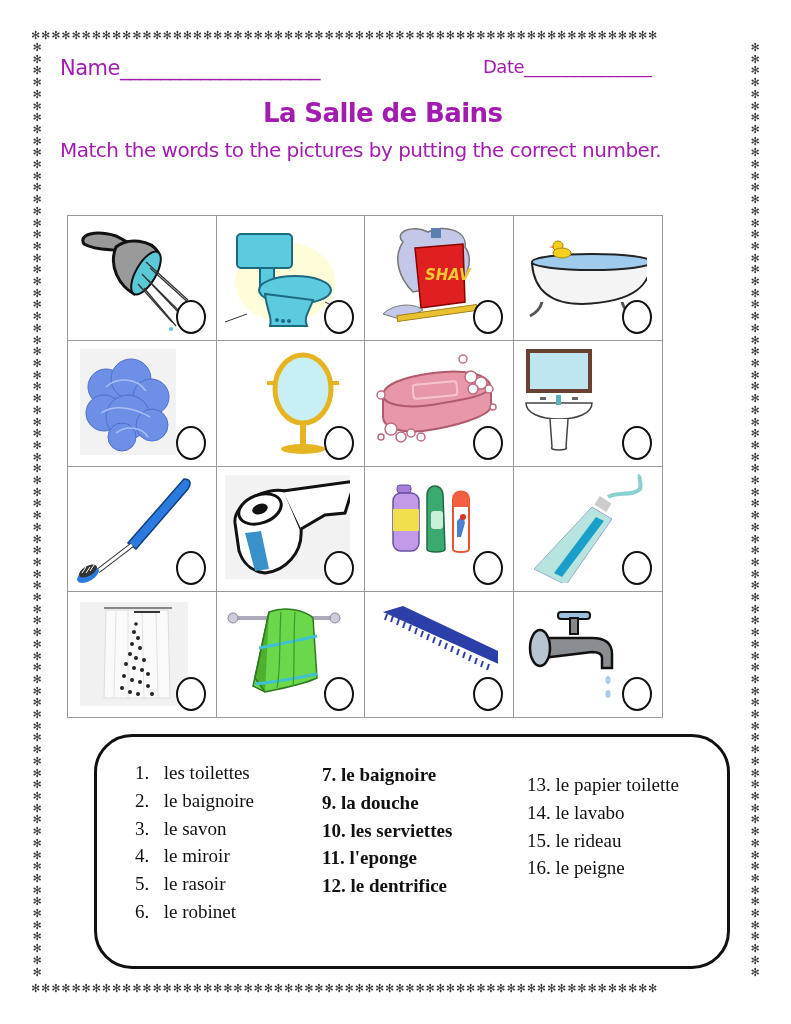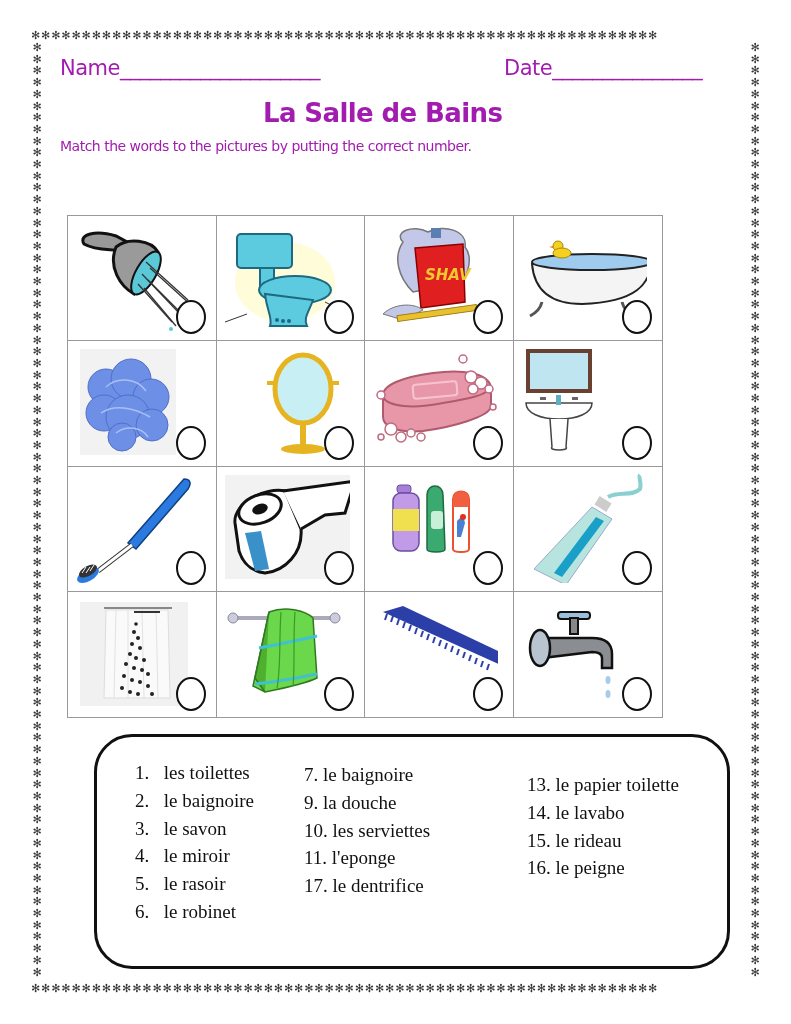--- a/index.html
+++ b/index.html
@@ -8,37 +8,37 @@
   
   .border-row { position: absolute; left: 31px; width: 730px; height: 12px; font-family: "DejaVu Sans", sans-serif; font-size: 11px; line-height: 12px; color: #333; letter-spacing: 0.9px; white-space: nowrap; overflow: hidden; }
   .border-top { top: 30px; }
   .border-bottom { top: 983px; }
   .border-col { position: absolute; top: 42px; width: 12px; height: 941px; font-size: 11px; line-height: 11.7px; color: #333; overflow: hidden; white-space: pre; text-align: center; }
   .border-left { left: 31px; }
   .border-right { left: 749px; }
 
   .hdr { position: absolute; font-family: "DejaVu Sans", sans-serif; color: #a21caf; }
   .name-line { left: 60px; top: 56px; font-size: 21px; letter-spacing: -0.5px; }
-  .date-line { left: 504px; top: 56px; font-size: 21px; letter-spacing: -0.5px; }
+  .date-line { left: 483px; top: 56px; font-size: 18px; letter-spacing: -0.5px; }
   .title { left: 263px; top: 98px; font-size: 26px; font-weight: bold; letter-spacing: -0.6px; }
-  .instructions { left: 60px; top: 138px; font-size: 14px; letter-spacing: -0.5px; }
+  .instructions { left: 60px; top: 138px; font-size: 20px; letter-spacing: -0.5px; }
 
   
   .grid { position: absolute; left: 67px; top: 215px; width: 596px; height: 503px; border: 1.5px solid #999; box-sizing: border-box; display: grid; grid-template-columns: repeat(4, 1fr); grid-template-rows: repeat(4, 1fr); }
   .cell { position: relative; border-right: 1px solid #999; border-bottom: 1px solid #999; overflow: hidden; }
   .cell:nth-child(4n) { border-right: none; }
   .cell:nth-child(n+13) { border-bottom: none; }
   .pic { position: absolute; left: 8px; top: 6px; width: 125px; height: 110px; }
   .circle { position: absolute; right: 10px; bottom: 6px; width: 30px; height: 34px; border: 2.5px solid #111; border-radius: 50%; box-sizing: border-box; background: #fff; cursor: pointer; }
 
   
   .wordbank { position: absolute; left: 94px; top: 734px; width: 636px; height: 235px; border: 3px solid #111; border-radius: 38px; box-sizing: border-box; }
   .wb-col { position: absolute; top: 22px; font-family: "Liberation Serif", serif; font-size: 19px; line-height: 27.8px; color: #111; }
   .wb-col1 { left: 38px; }
-  .wb-col2 { left: 207px; top: 24px; }
+  .wb-col2 { left: 225px; top: 24px; font-weight: bold; }
   .wb-col3 { left: 430px; top: 34px; }
   .wb-item { white-space: nowrap; }
   .wb-num { display: inline-block; }
   .wb-col1 .wb-num { width: 24px; }
 </style>
 </head>
 <body>
 
 <div class="border-row border-top" id="bt">✻✻✻✻✻✻✻✻✻✻✻✻✻✻✻✻✻✻✻✻✻✻✻✻✻✻✻✻✻✻✻✻✻✻✻✻✻✻✻✻✻✻✻✻✻✻✻✻✻✻✻✻✻✻✻✻✻✻✻✻✻✻</div>
 <div class="border-row border-bottom" id="bb">✻✻✻✻✻✻✻✻✻✻✻✻✻✻✻✻✻✻✻✻✻✻✻✻✻✻✻✻✻✻✻✻✻✻✻✻✻✻✻✻✻✻✻✻✻✻✻✻✻✻✻✻✻✻✻✻✻✻✻✻✻✻</div>
@@ -496,21 +496,21 @@
     <div class="wb-item"><span class="wb-num">3.</span> <span>le savon</span></div>
     <div class="wb-item"><span class="wb-num">4.</span> <span>le miroir</span></div>
     <div class="wb-item"><span class="wb-num">5.</span> <span>le rasoir</span></div>
     <div class="wb-item"><span class="wb-num">6.</span> <span>le robinet</span></div>
   </div>
   <div class="wb-col wb-col2">
     <div class="wb-item"><span class="wb-num">7.</span> <span>le baignoire</span></div>
     <div class="wb-item"><span class="wb-num">9.</span> <span>la douche</span></div>
     <div class="wb-item"><span class="wb-num">10.</span> <span>les serviettes</span></div>
     <div class="wb-item"><span class="wb-num">11.</span> <span>l'eponge</span></div>
-    <div class="wb-item"><span class="wb-num">17.</span> <span>le dentrifice</span></div>
+    <div class="wb-item"><span class="wb-num">12.</span> <span>le dentrifice</span></div>
   </div>
   <div class="wb-col wb-col3">
     <div class="wb-item"><span class="wb-num">13.</span> <span>le papier toilette</span></div>
     <div class="wb-item"><span class="wb-num">14.</span> <span>le lavabo</span></div>
     <div class="wb-item"><span class="wb-num">15.</span> <span>le rideau</span></div>
     <div class="wb-item"><span class="wb-num">16.</span> <span>le peigne</span></div>
   </div>
 </div>
 
 </body></html>

